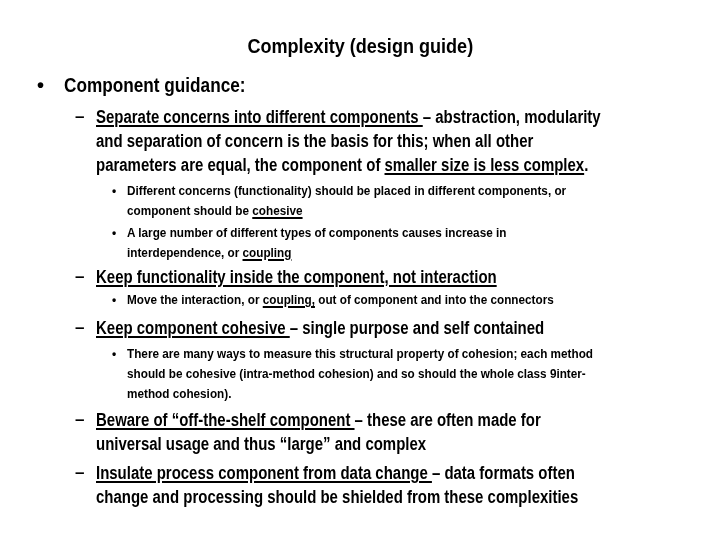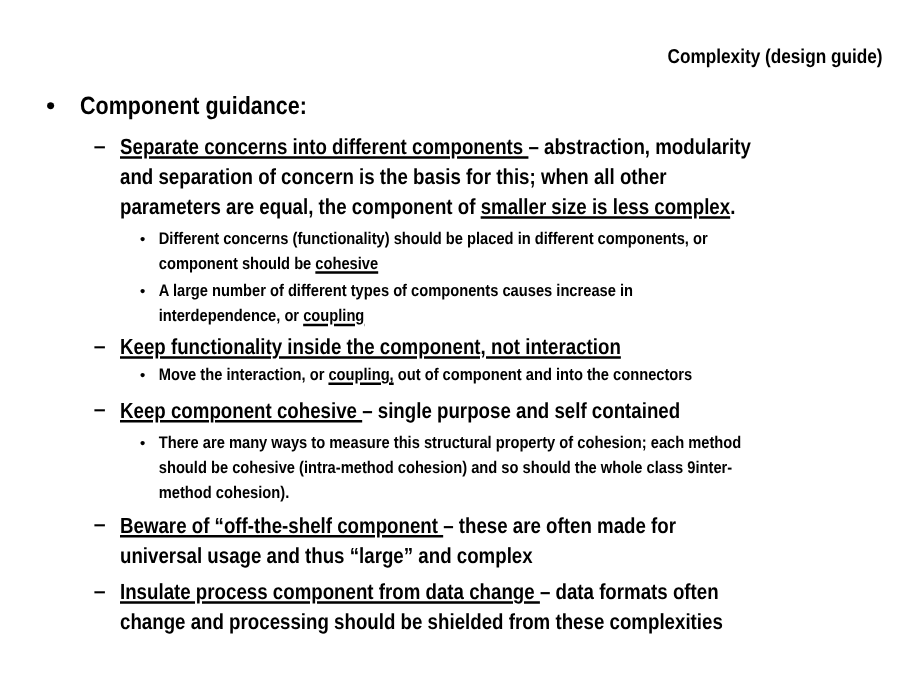--- a/index.html
+++ b/index.html
@@ -1,20 +1,20 @@
 <!DOCTYPE html>
 <html><head>
 <meta charset="utf-8">
 <style>
   html, body { margin:0; padding:0; background:#ffffff; }
   body { width:720px; height:540px; position:relative; overflow:hidden;
          font-family:"Liberation Sans", sans-serif; color:#000; }
   .slide { position:absolute; left:0; top:0; width:720px; height:540px; background:#fff; }
-  .title { position:absolute; left:0; width:720px; top:31px; text-align:right;
-           font-weight:bold; font-size:16px; line-height:30px; }
+  .title { position:absolute; left:0; width:720px; top:31px; text-align:center;
+           font-weight:bold; font-size:21px; line-height:30px; }
   .title span { display:inline-block; transform:scaleX(0.86); transform-origin:center; }
   .line { position:absolute; white-space:nowrap; font-weight:bold; transform-origin:left center; }
   .l1 { font-size:20px; line-height:24px; transform:scaleX(0.86); }
   .l2 { font-size:17.5px; line-height:22px; transform:scaleX(0.855); }
   .l3 { font-size:13.5px; line-height:18px; transform:scaleX(0.87); }
   .u { text-decoration:underline; text-decoration-thickness:1.5px; text-underline-offset:2px; }
   .marker { position:absolute; font-weight:bold; }
   .m1 { font-size:20px; line-height:24px; }
   .m2 { font-size:17px; line-height:22px; }
   .m3 { font-size:12px; line-height:18px; }

